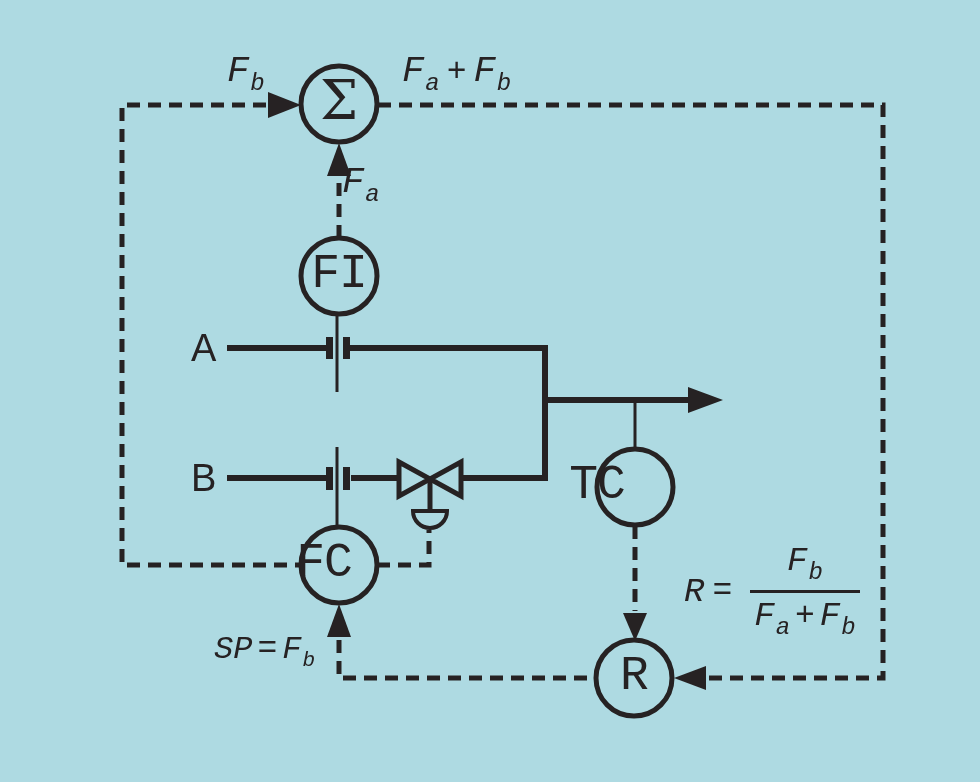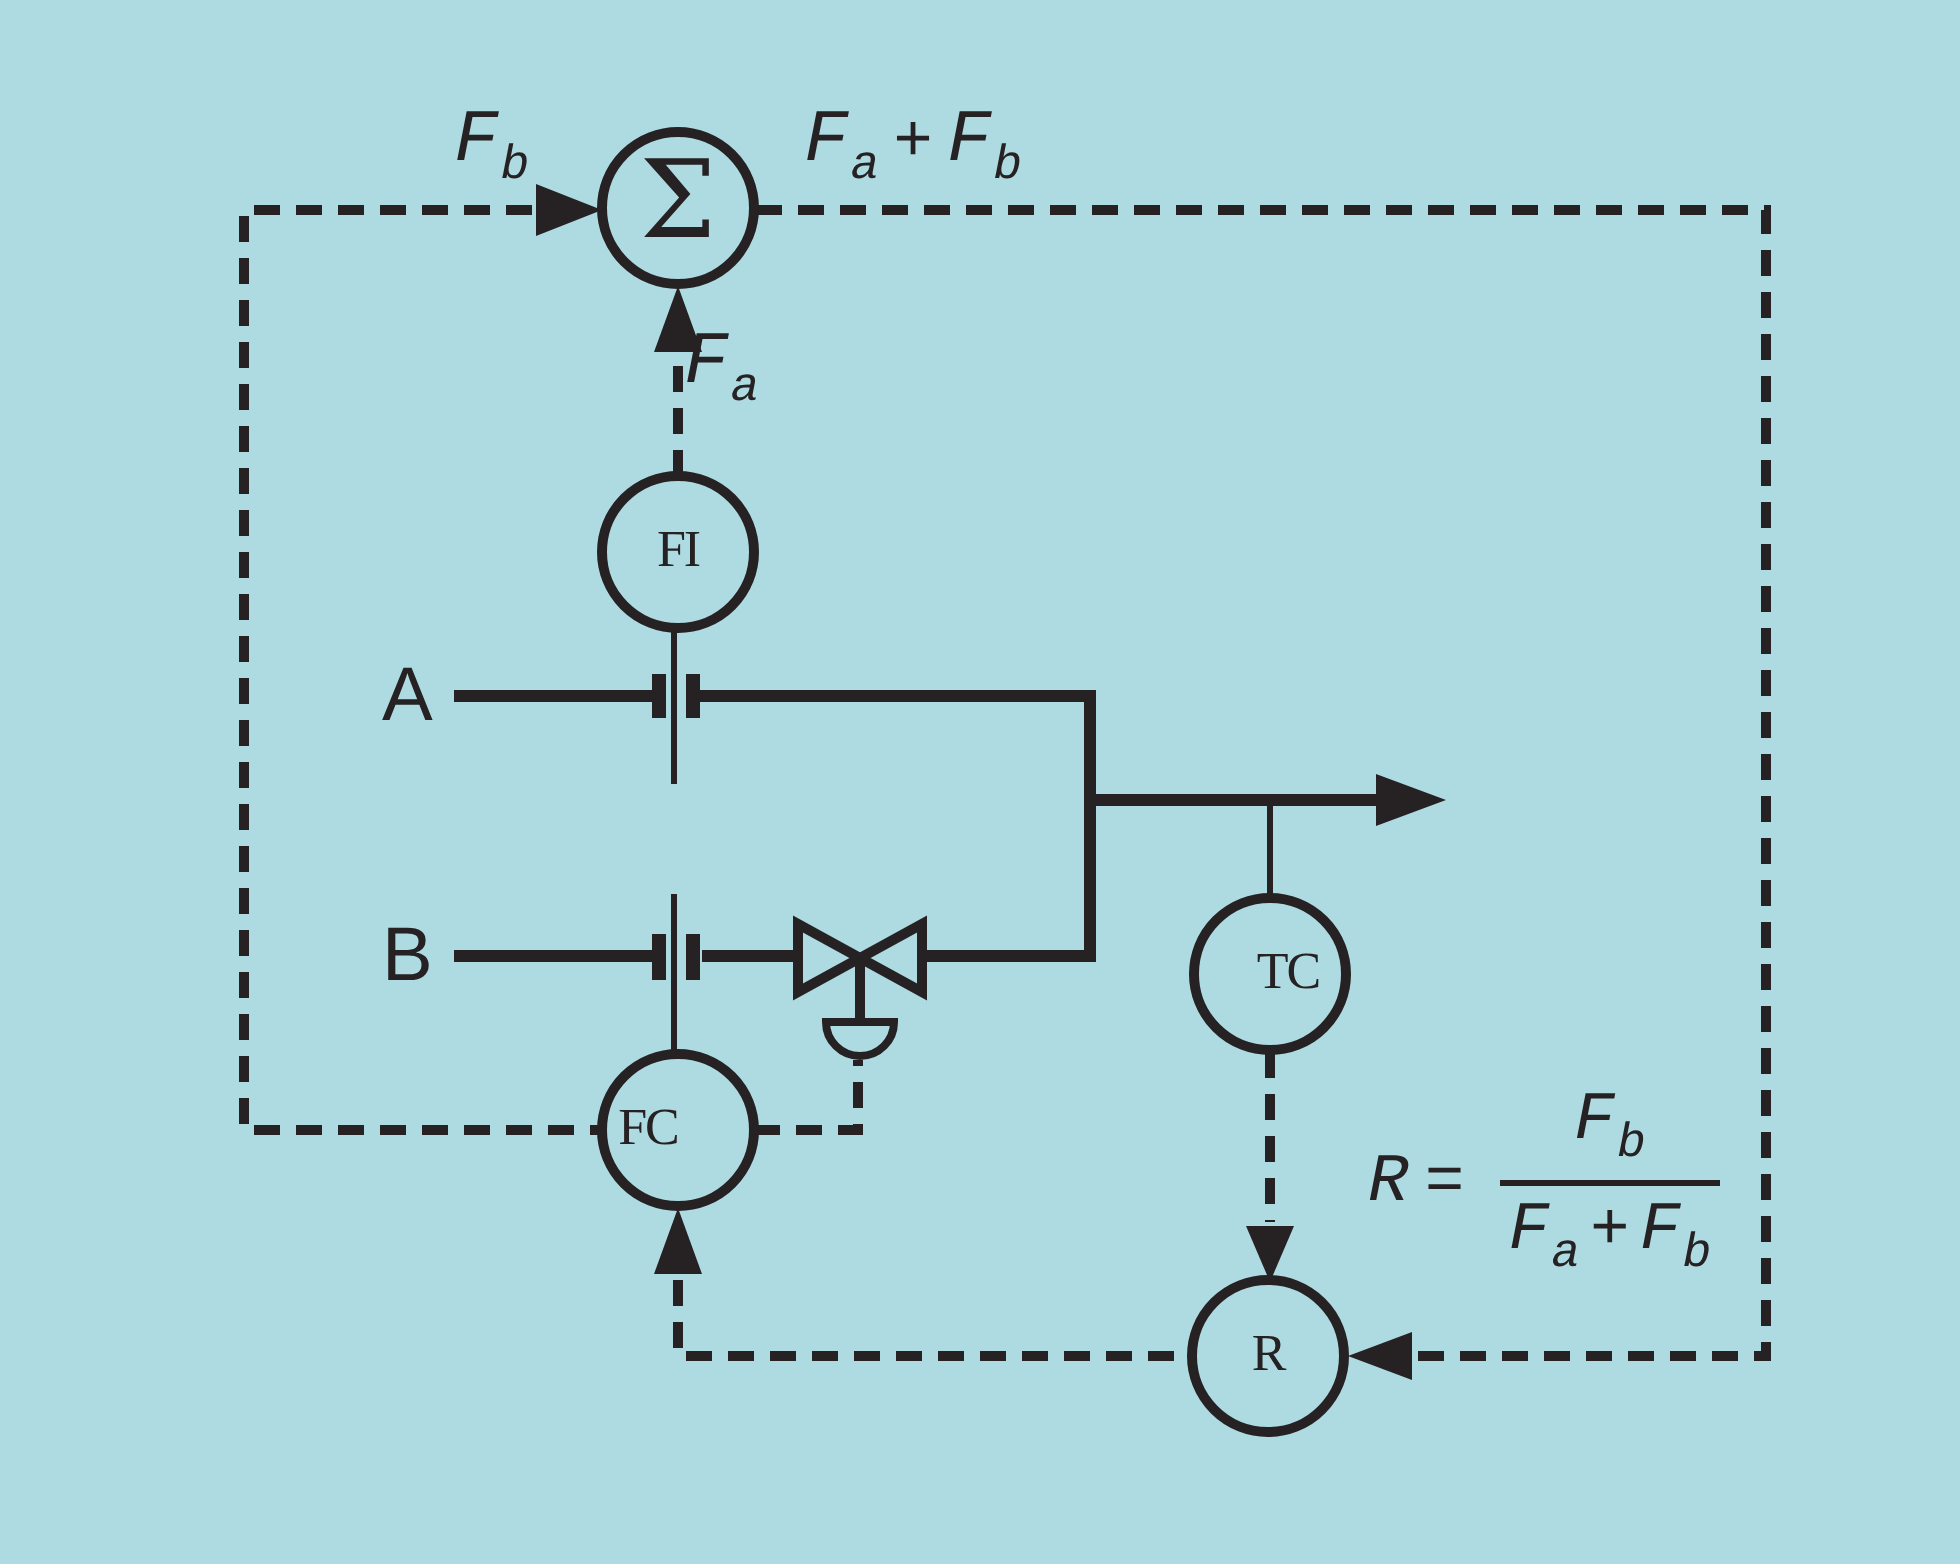--- a/index.html
+++ b/index.html
@@ -12,22 +12,22 @@
   svg { position:absolute; left:0; top:0; }
   .stroke  { stroke:var(--line); fill:none; }
   .fillDark{ fill:var(--line); stroke:none; }
   .bubbleFill { fill:var(--bg); }
 
   .lbl { position:absolute; color:var(--line); white-space:nowrap; }
 
   
   .tag {
     position:absolute; transform:translate(-50%,-54%);
-    font-family:Liberation Serif, serif;
-    font-size:26px; letter-spacing:-1px; color:var(--line);
+    font-family:Liberation Mono, monospace;
+    font-size:48px; letter-spacing:-1px; color:var(--line);
   }
   .tag.sigma {
     font-family:"DejaVu Serif", serif;
     font-size:54px; letter-spacing:0; transform:translate(-50%,-56%);
   }
 
   
   .math { font-family:Liberation Mono, monospace; font-style:italic; font-size:37px; }
   .math .msub { font-size:24px; vertical-align:-9px; margin-left:1px; }
   .math .mop  { margin:0 7px; font-size:33px; }
@@ -87,38 +87,41 @@
     <circle class="stroke bubbleFill" stroke-width="5" cx="339" cy="104" r="38"></circle>
     <circle class="stroke bubbleFill" stroke-width="5" cx="339" cy="276" r="38"></circle>
     <circle class="stroke bubbleFill" stroke-width="5" cx="339" cy="565" r="38"></circle>
     <circle class="stroke bubbleFill" stroke-width="5" cx="635" cy="487" r="38"></circle>
     <circle class="stroke bubbleFill" stroke-width="5" cx="634" cy="678" r="38"></circle>
   </svg>
 
   <div class="tag sigma" style="left:339px; top:104px;">Σ</div>
   <div class="tag" style="left:339px; top:276px;">FI</div>
   <div class="tag" style="left:324px; top:565px;">FC</div>
-  <div class="tag" style="left:644px; top:487px;">TC</div>
+  <div class="tag" style="left:597px; top:487px;">TC</div>
   <div class="tag" style="left:634px; top:678px;">R</div>
 
   <div class="lbl stream" style="left:191px; top:327px;">A</div>
   <div class="lbl stream" style="left:191px; top:457px;">B</div>
 
   <div class="lbl math" style="left:227px; top:50px;">
     <span>F</span><span class="msub">b</span>
   </div>
 
   <div class="lbl math" style="left:402px; top:50px;">
     <span>F</span><span class="msub">a</span><span class="mop">+</span><span>F</span><span class="msub">b</span>
   </div>
 
   <div class="lbl math" style="left:342px; top:161px;">
     <span>F</span><span class="msub">a</span>
   </div>
 
+  <div class="lbl math" style="left:214px; top:631px; font-size:32px;">
+    <span>SP</span><span class="meq" style="margin:0 5px;">=</span><span>F</span><span class="msub" style="font-size:21px; vertical-align:-8px;">b</span>
+  </div>
 
   <div class="lbl math formula" style="left:684px; top:542px; font-size:34px;">
     <span>R</span>
     <span class="meq">=</span>
     <span class="frac">
       <span class="num"><span>F</span><span class="msub">b</span></span>
       <span class="den"><span>F</span><span class="msub">a</span><span class="mop" style="margin:0 5px;">+</span><span>F</span><span class="msub">b</span></span>
     </span>
   </div>
 

